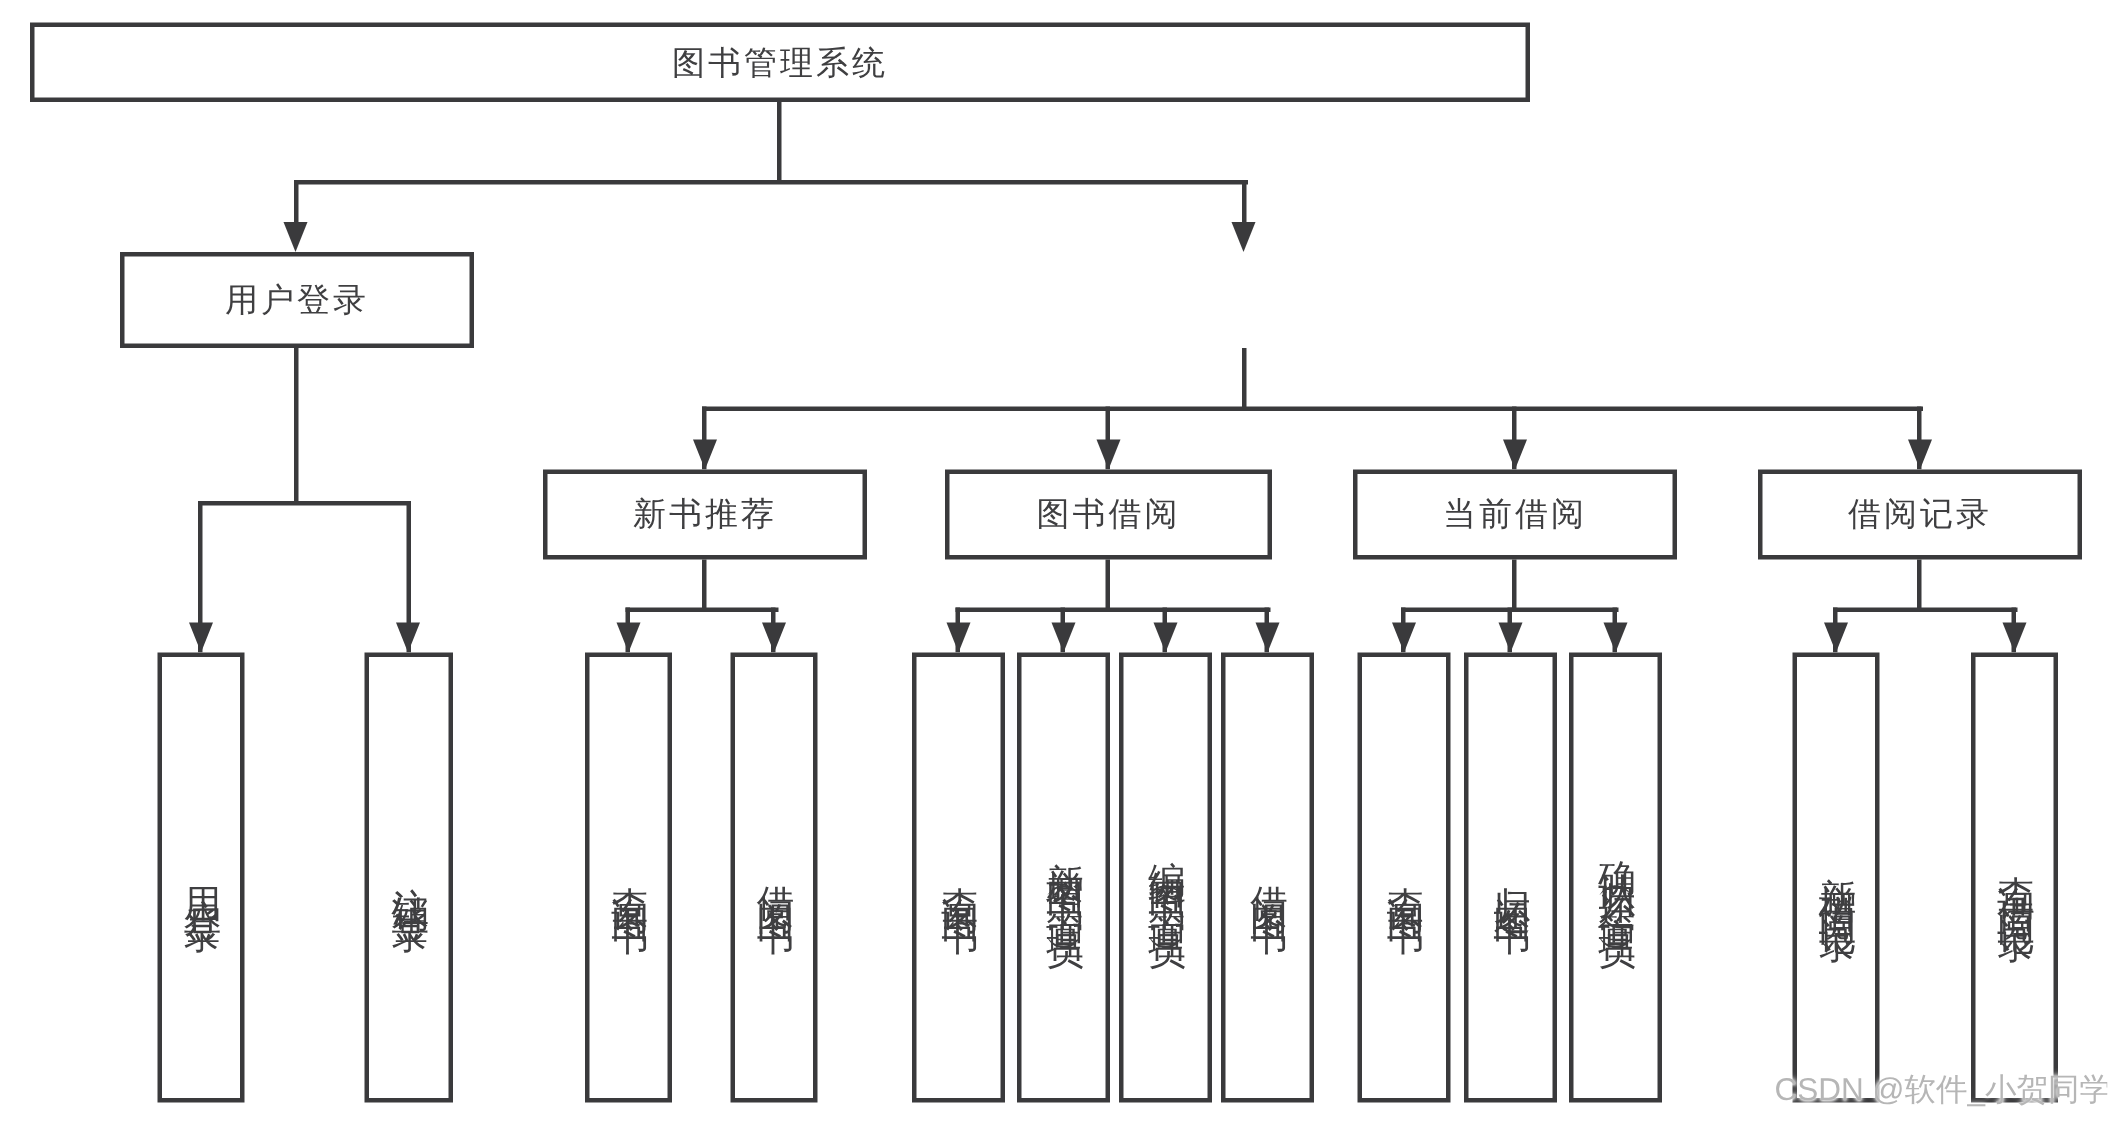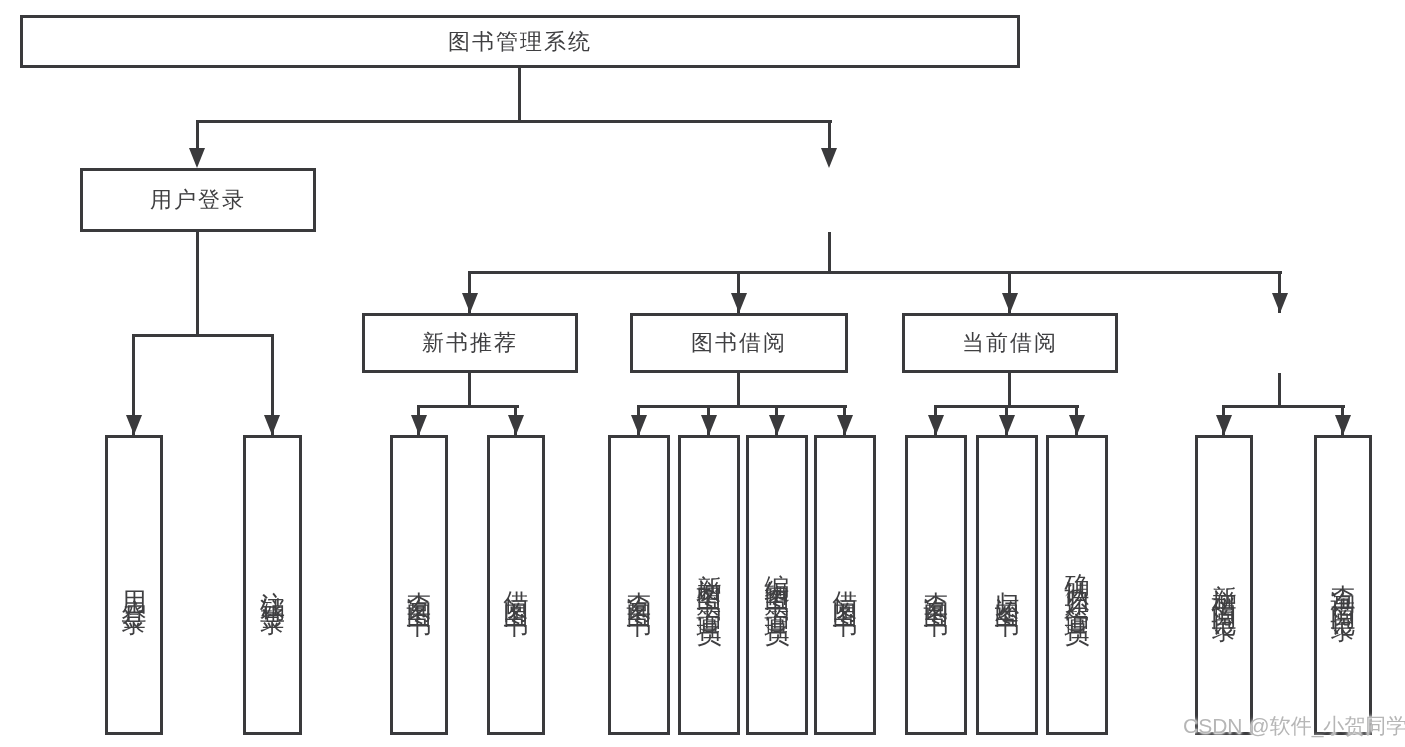--- a/index.html
+++ b/index.html
@@ -56,20 +56,23 @@
   <div class="arrow" style="left:1272px;top:293px;"></div>
 
   <div class="node hlabel" style="left:362px;top:313px;width:216px;height:60px;">
     <span>新书推荐</span>
   </div>
   <div class="node hlabel" style="left:630px;top:313px;width:218px;height:60px;">
     <span>图书借阅</span>
   </div>
   <div class="node hlabel" style="left:902px;top:313px;width:216px;height:60px;">
     <span>当前借阅</span>
+  </div>
+  <div class="node hlabel" style="left:1172px;top:313px;width:216px;height:60px;">
+    <span>借阅记录</span>
   </div>
 
   <div class="vline" style="left:468px;top:373px;height:34px;"></div>
   <div class="hline" style="left:417px;top:405px;width:102px;"></div>
   <div class="vline" style="left:417px;top:405px;height:30px;"></div>
   <div class="arrow" style="left:411px;top:415px;"></div>
   <div class="vline" style="left:514px;top:405px;height:30px;"></div>
   <div class="arrow" style="left:508px;top:415px;"></div>
 
   <div class="vline" style="left:737px;top:373px;height:34px;"></div>

